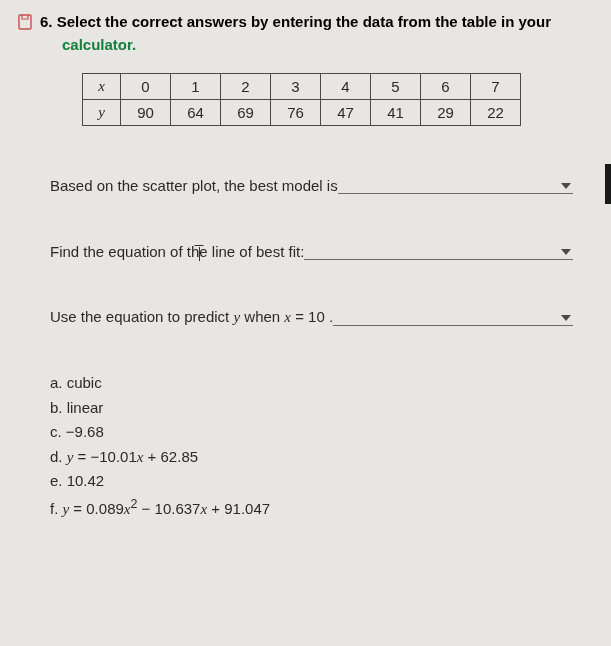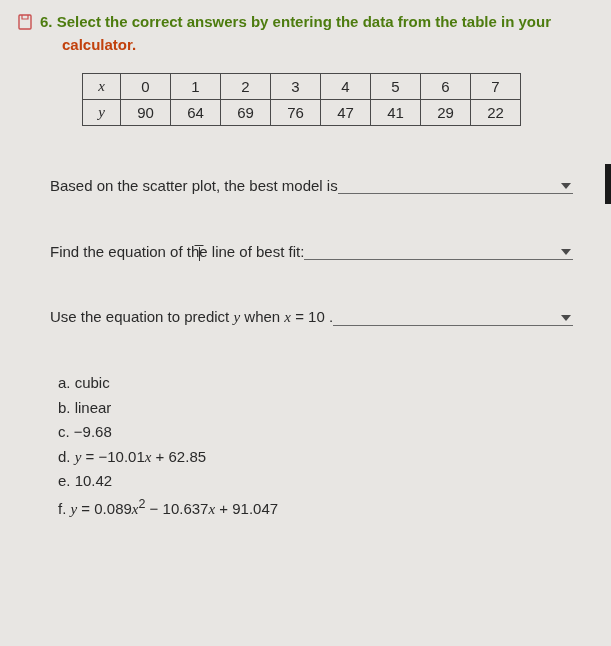--- a/index.html
+++ b/index.html
@@ -23,27 +23,27 @@
     }
     .flag-icon {
       width: 14px;
       height: 16px;
       margin-top: 2px;
       flex-shrink: 0;
     }
     .qnum-title {
       font-weight: bold;
       font-size: 15px;
-      color: #4d7c0f;
+      color: #000000;
       line-height: 1.35;
     }
     .qsub {
       font-weight: bold;
       font-size: 15px;
-      color: #c2410c;
+      color: #15803d;
       margin-left: 44px;
       margin-bottom: 20px;
     }
     .data-table {
       border-collapse: collapse;
       margin-left: 64px;
       margin-bottom: 48px;
     }
     .data-table td {
       border: 1px solid #4a4a4a;
@@ -85,21 +85,21 @@
       height: 0;
       border-left: 5px solid transparent;
       border-right: 5px solid transparent;
       border-top: 6px solid #4a4a4a;
     }
     .math-it {
       font-family: Georgia, 'Times New Roman', serif;
       font-style: italic;
     }
     .options {
-      margin-left: 40px;
+      margin-left: 32px;
       font-size: 15px;
       line-height: 1.5;
     }
     .options div {
       margin-bottom: 2px;
     }
     .cursor-bar {
       position: absolute;
       right: 0;
       top: 164px;

